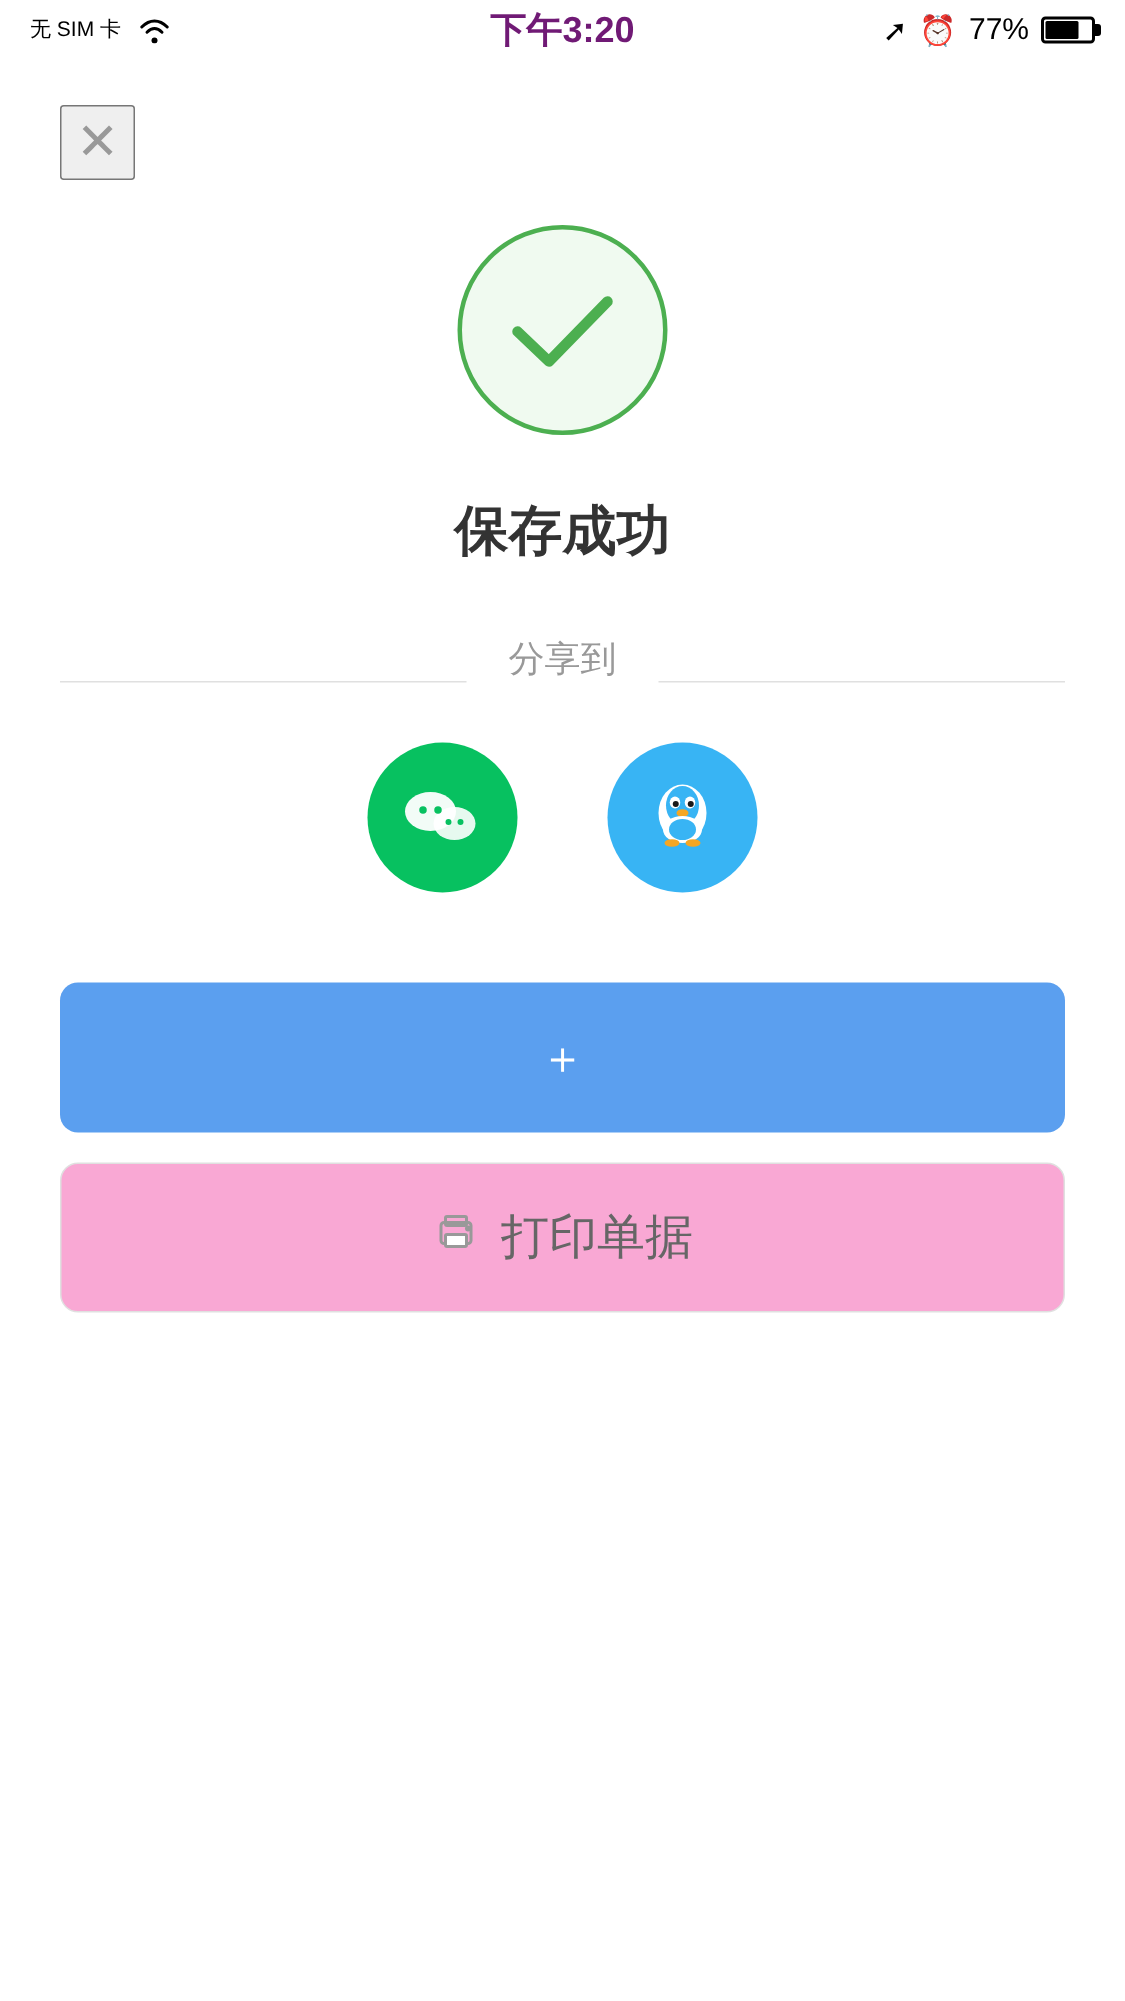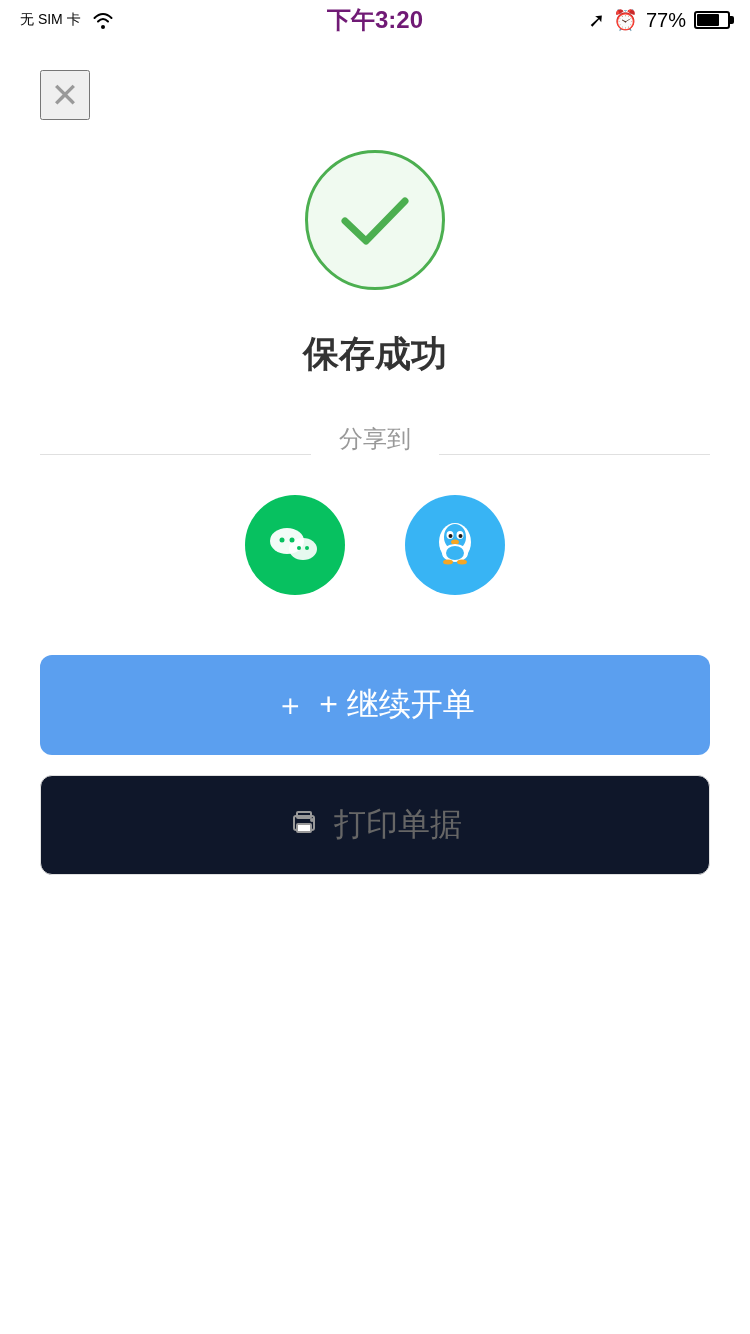--- a/index.html
+++ b/index.html
@@ -196,21 +196,21 @@
       justify-content: center;
       gap: 14px;
       cursor: pointer;
       border: none;
     }
     .btn-primary {
       background: #5B9FEF;
       color: #ffffff;
     }
     .btn-secondary {
-      background: #0f172a;
+      background: #f9a8d4;
       color: #666666;
       border: 1px solid #e0e0e0;
     }
     .btn-icon {
       font-size: 30px;
     }
   </style>
 </head>
 <body>
 
@@ -288,21 +288,20 @@
 
         <ellipse cx="23" cy="47" rx="5" ry="2.5" fill="#F5A623"></ellipse>
         <ellipse cx="37" cy="47" rx="5" ry="2.5" fill="#F5A623"></ellipse>
       </svg>
     </button>
   </div>
 
   <div class="action-buttons">
     <button class="btn btn-primary">
       <span class="btn-icon">＋</span>
-      <span>+ 继续开单</span>
     </button>
     <button class="btn btn-secondary">
       <span class="btn-icon">
         <svg width="32" height="32" viewBox="0 0 32 32" fill="none">
           <rect x="6" y="10" width="20" height="14" rx="2" stroke="#999" stroke-width="2"></rect>
           <rect x="9" y="6" width="14" height="6" rx="1" stroke="#999" stroke-width="2"></rect>
           <rect x="9" y="18" width="14" height="8" rx="1" stroke="#999" stroke-width="2" fill="white"></rect>
           <circle cx="24" cy="14" r="2" fill="#999"></circle>
         </svg>
       </span>

